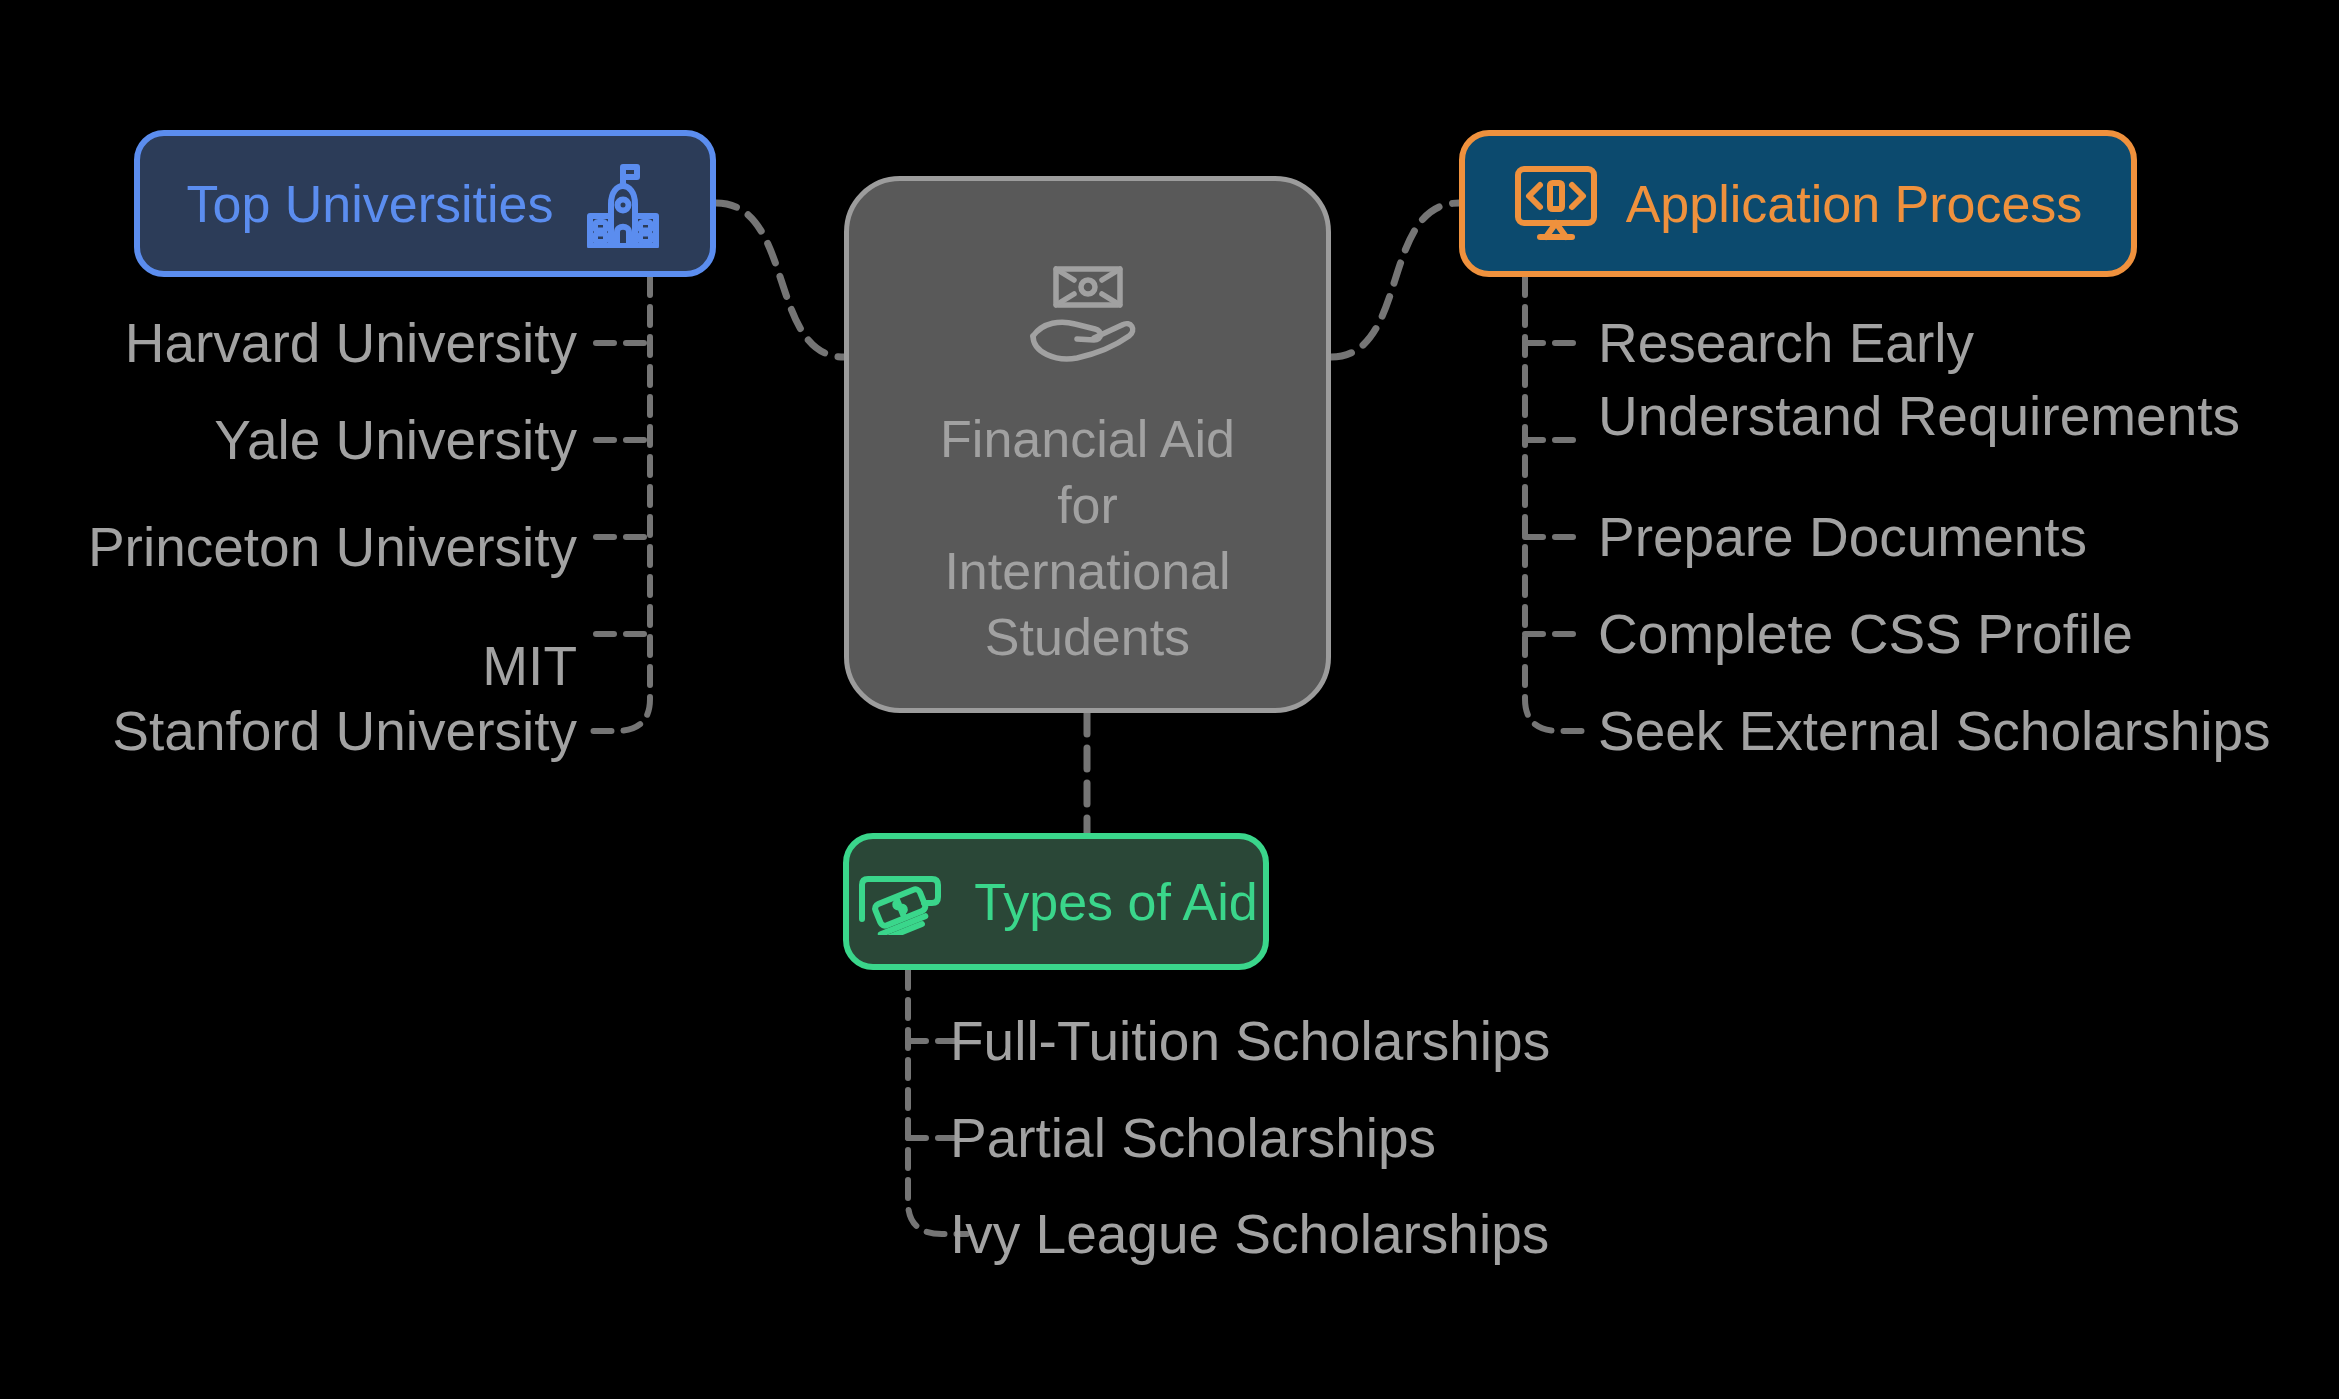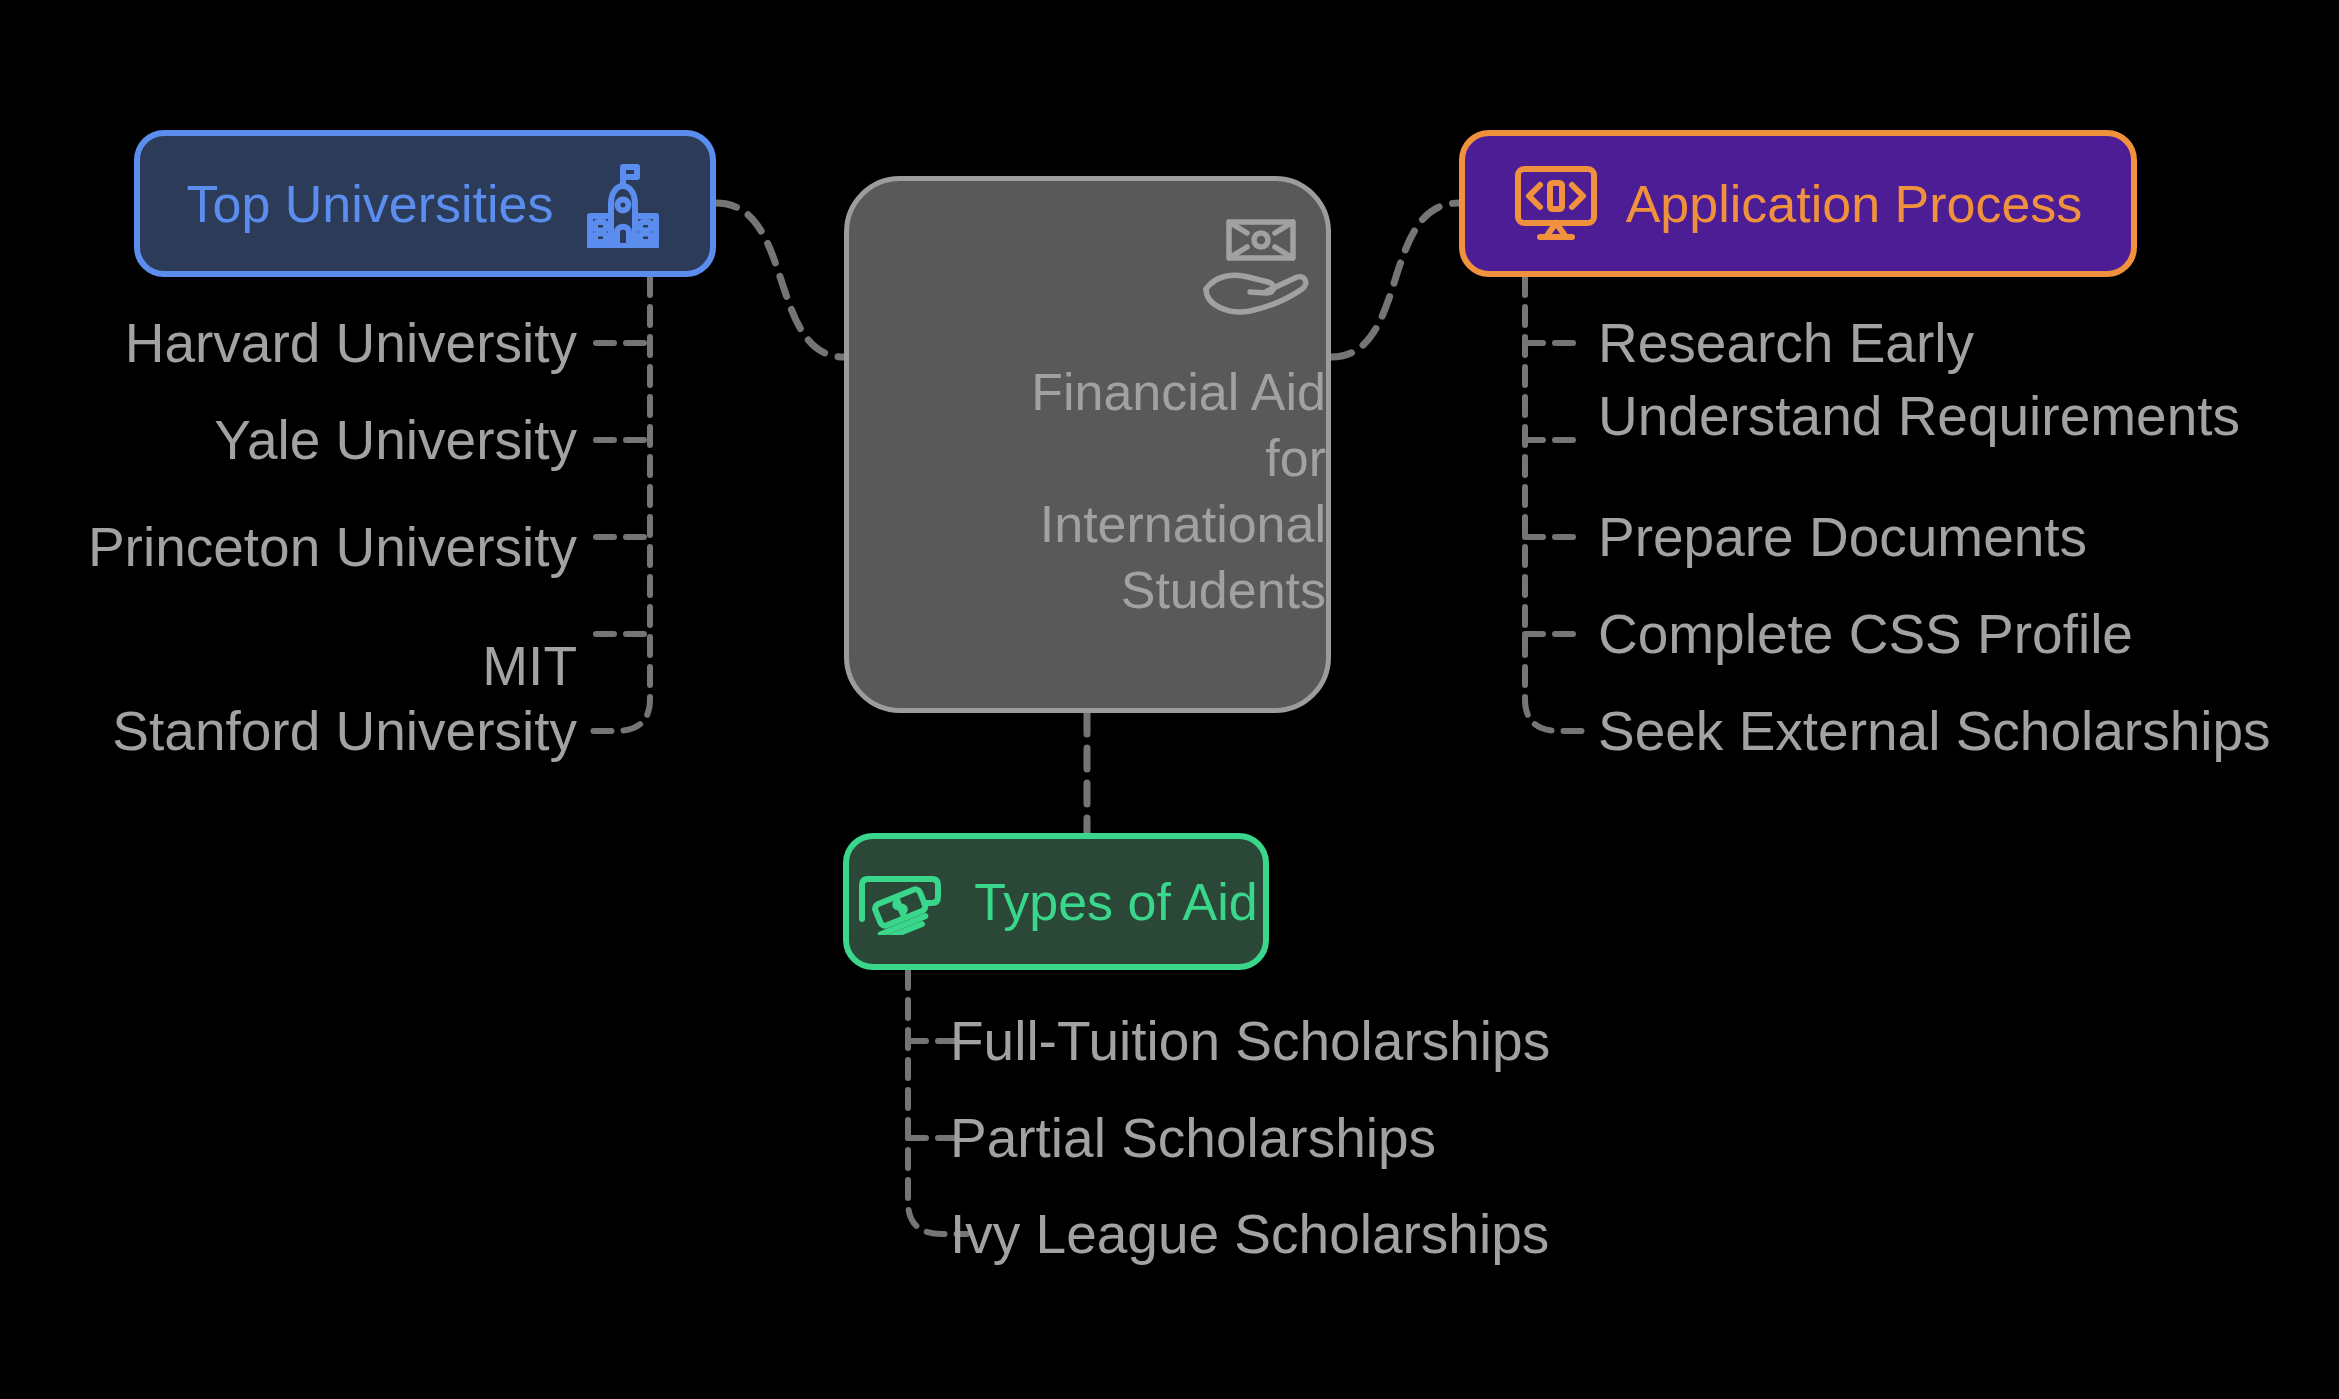--- a/index.html
+++ b/index.html
@@ -20,21 +20,21 @@
     font-size:52px;white-space:nowrap;
   }
   .branch svg{flex:0 0 auto;display:block;}
   #node-top-universities{left:134px;top:130px;width:582px;height:147px;}
   #node-application-process{left:1459px;top:130px;width:678px;height:147px;}
   #node-types-of-aid{left:843px;top:833px;width:426px;height:137px;}
   
   .center-node{
     position:absolute;left:844px;top:176px;width:487px;height:537px;
     box-sizing:border-box;border:5px solid;border-radius:56px;
-    display:flex;flex-direction:column;align-items:flex-end;padding-top:38px;
+    display:flex;flex-direction:column;align-items:center;padding-top:85px;
   }
   .center-icon{margin-bottom:40px;display:block;}
   .center-line{font-size:52px;line-height:66px;text-align:center;white-space:nowrap;}
   
   .item{position:absolute;transform:translateY(-50%);font-size:55px;white-space:nowrap;}
   .item.left-side{right:1762px;text-align:left;}
   .item.right-side{left:1598px;}
   .item.bottom-side{left:950px;}
   .icon-stroke{stroke:currentColor;fill:none;stroke-linecap:round;stroke-linejoin:round;}
 </style>
@@ -87,21 +87,21 @@
       <circle cx="41" cy="45" r="5.5"></circle>
       <path d="M35 86 V72 C35 65 47 65 47 72 V86"></path>
       <path d="M29 56 H8 V86 H74 V56 H53"></path>
       <rect x="13" y="62" width="11" height="8.5" rx="3"></rect>
       <rect x="13" y="73.5" width="11" height="8.5" rx="3"></rect>
       <rect x="58" y="62" width="11" height="8.5" rx="3"></rect>
       <rect x="58" y="73.5" width="11" height="8.5" rx="3"></rect>
     </svg>
   </div>
 
-  <div class="branch" id="node-application-process" style="background-color: #4c1d95; border-color: rgb(239, 145, 61); color: rgb(239, 145, 61);">
+  <div class="branch" id="node-application-process" style="background-color: #0c4a6e; border-color: rgb(239, 145, 61); color: rgb(239, 145, 61);">
     <svg class="icon-stroke" width="84" height="78" viewBox="0 0 84 78" stroke-width="6">
       <rect x="4" y="4" width="76" height="54" rx="6"></rect>
       <path d="M26 20 L15 31 L26 42"></path>
       <path d="M58 20 L69 31 L58 42"></path>
       <rect x="36" y="18" width="12" height="26" rx="2.5"></rect>
       <path d="M42 58 L32 72 M42 58 L52 72"></path>
       <path d="M26 72 H58"></path>
     </svg>
     <span>Application Process</span>
   </div>

